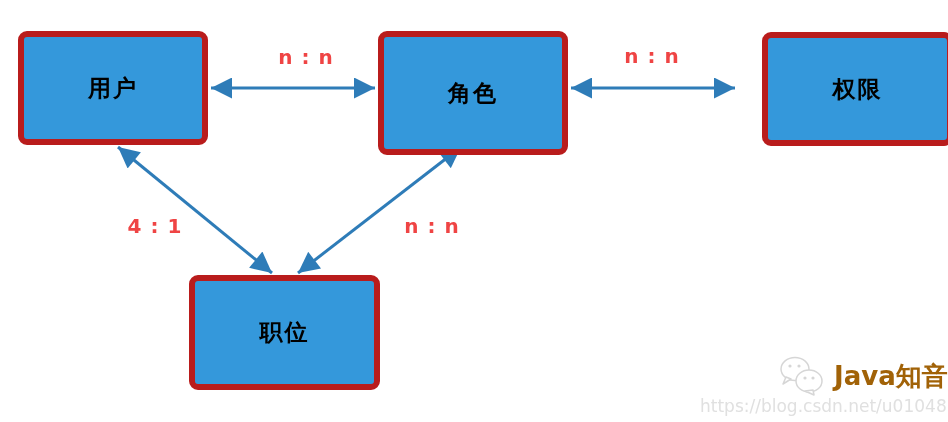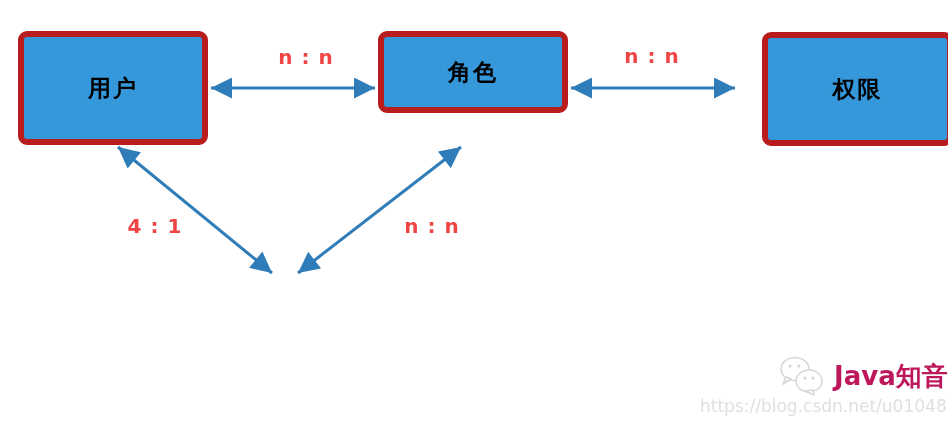--- a/index.html
+++ b/index.html
@@ -27,21 +27,21 @@
     justify-content: center;
     box-sizing: border-box;
   }
   .node span {
     color: #000000;
     font-size: 23px;
     font-weight: bold;
     letter-spacing: 2px;
   }
   .node-user       { left: 18px;  top: 31px;  width: 190px; height: 114px; }
-  .node-role       { left: 378px; top: 31px;  width: 190px; height: 82px; }
+  .node-role       { left: 378px; top: 31px;  width: 190px; height: 124px; }
   .node-permission { left: 762px; top: 32px;  width: 191px; height: 114px; }
   .node-position   { left: 189px; top: 275px; width: 191px; height: 115px; }
   .edge-label {
     position: absolute;
     transform: translate(-50%, -50%);
     color: #ef4444;
     font-size: 20px;
     font-weight: bold;
     letter-spacing: 1px;
     white-space: nowrap;
@@ -51,21 +51,21 @@
   .el-user-pos   { left: 155px; top: 226px; }
   .el-role-pos   { left: 432px; top: 226px; }
   .watermark {
     position: absolute;
     left: 778px; top: 356px;
     display: flex;
     align-items: center;
     gap: 10px;
   }
   .watermark-brand {
-    color: #be185d;
+    color: #a16207;
     font-size: 26px;
     font-weight: bold;
     text-shadow: 1px 1px 0 #ffffff;
     white-space: nowrap;
   }
   .watermark-url {
     position: absolute;
     left: 700px; top: 396px;
     color: #e0e0e0;
     font-size: 17px;
@@ -91,20 +91,23 @@
 
   <div class="node node-user">
     <span>用户</span>
   </div>
   <div class="node node-role">
     <span>角色</span>
   </div>
   <div class="node node-permission">
     <span>权限</span>
   </div>
+  <div class="node node-position">
+    <span>职位</span>
+  </div>
 
   <div class="edge-label el-user-role">n : n</div>
   <div class="edge-label el-role-perm">n : n</div>
   <div class="edge-label el-user-pos">4 : 1</div>
   <div class="edge-label el-role-pos">n : n</div>
 
   <div class="watermark">
     <svg width="46" height="40" viewBox="0 0 46 40">
       <g fill="#ffffff" stroke="#d6d6d6" stroke-width="1.5">
         <ellipse cx="17" cy="13" rx="14" ry="11.5"></ellipse>

